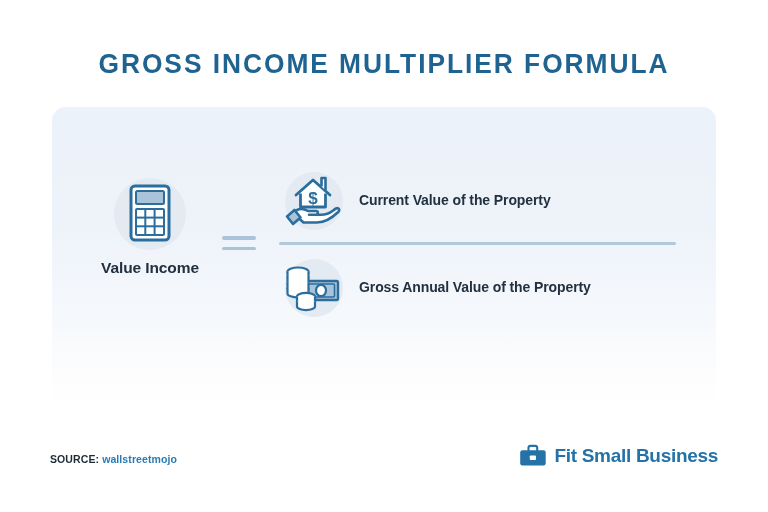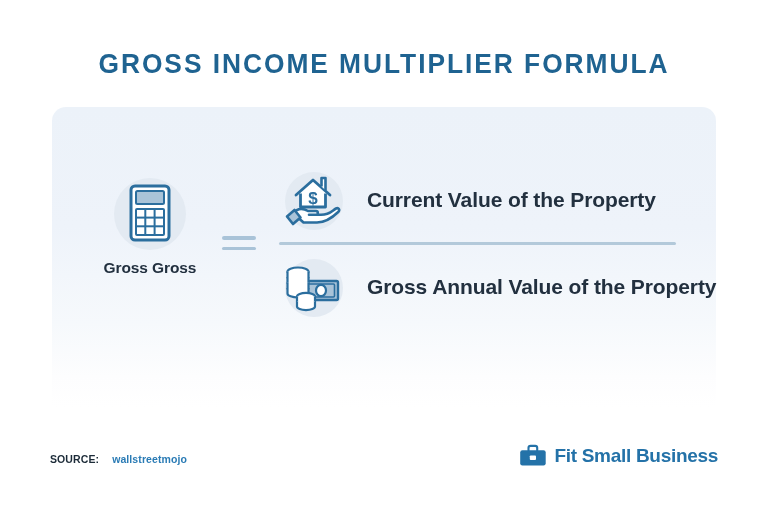--- a/index.html
+++ b/index.html
@@ -120,22 +120,22 @@
     left: 6px; top: 6px;
     width: 58px; height: 58px;
     border-radius: 50%;
     background: #e3eaf2;
   }
   .frac-icon svg {
     position: absolute;
     left: 0; top: 0;
   }
   .frac-text {
-    margin-left: 20px;
-    font-size: 21px;
+    margin-left: 12px;
+    font-size: 14px;
     font-weight: bold;
     color: #22303f;
     font-family: "Liberation Sans", sans-serif;
     letter-spacing: -0.1px;
     white-space: nowrap;
   }
   .frac-bar {
     height: 2.5px;
     background: #b3c9da;
     border-radius: 2px;
@@ -147,21 +147,21 @@
   .source {
     position: absolute;
     left: 50px;
     top: 453px;
     font-size: 10.5px;
     font-weight: bold;
     font-family: "Liberation Sans", sans-serif;
     letter-spacing: 0.1px;
   }
   .source .src-label { color: #1c2b38; text-align: right; }
-  .source .src-name  { color: #2a7bb5; margin-left: 13px; }
+  .source .src-name  { color: #2a7bb5; margin-left: 3px; }
 
   .brand {
     position: absolute;
     right: 50px;
     top: 443px;
     display: flex;
     align-items: center;
   }
   .brand-icon {
     width: 30px;
@@ -191,21 +191,21 @@
       <rect x="17" y="8" width="38" height="54" rx="4" ry="4" fill="#ffffff" stroke="#2b6e9e" stroke-width="3"></rect>
       <rect x="22" y="13" width="28" height="13" rx="1.5" ry="1.5" fill="#a9c3d8" stroke="#2b6e9e" stroke-width="2"></rect>
       <rect x="22" y="31" width="28" height="26" rx="1" fill="none" stroke="#2b6e9e" stroke-width="2"></rect>
       <line x1="31.3" y1="31" x2="31.3" y2="57" stroke="#2b6e9e" stroke-width="2"></line>
       <line x1="40.6" y1="31" x2="40.6" y2="57" stroke="#2b6e9e" stroke-width="2"></line>
       <line x1="22" y1="39.6" x2="50" y2="39.6" stroke="#2b6e9e" stroke-width="2"></line>
       <line x1="22" y1="48.3" x2="50" y2="48.3" stroke="#2b6e9e" stroke-width="2"></line>
     </svg>
   </div>
   <div class="left-label">
-    <div>Gross Gross</div>
+    <div>Value Income</div>
   </div>
 </div>
 
 <div class="equals">
   <div class="bar"></div>
   <div class="bar"></div>
 </div>
 
 <div class="fraction">
 

